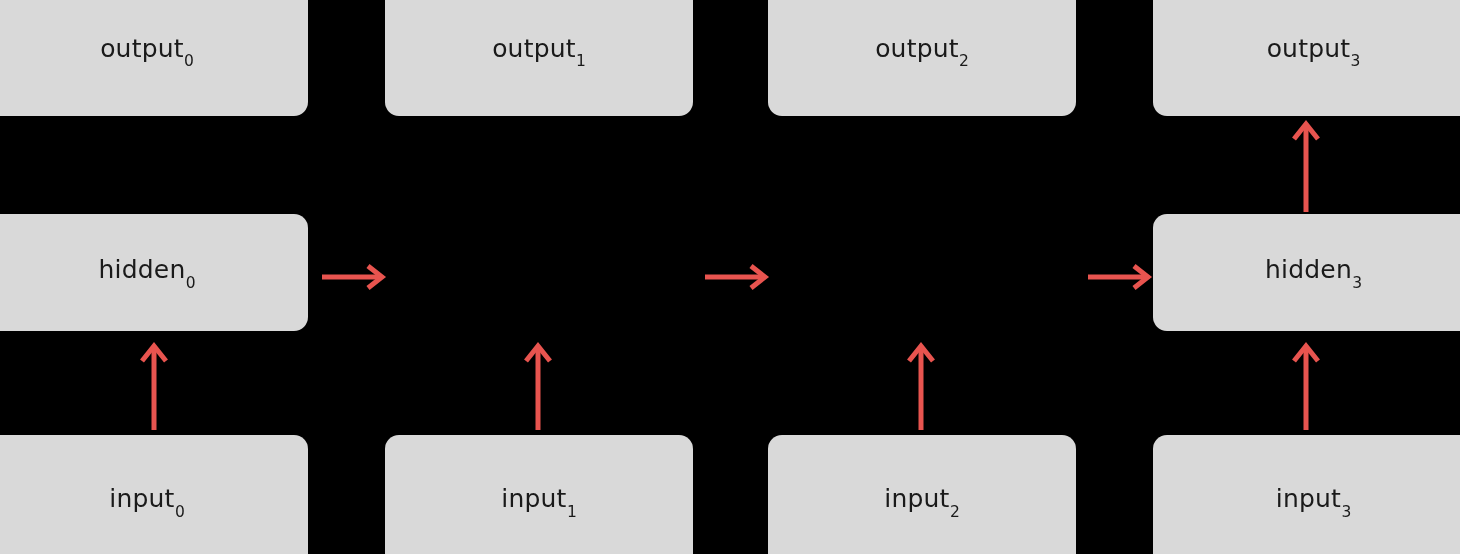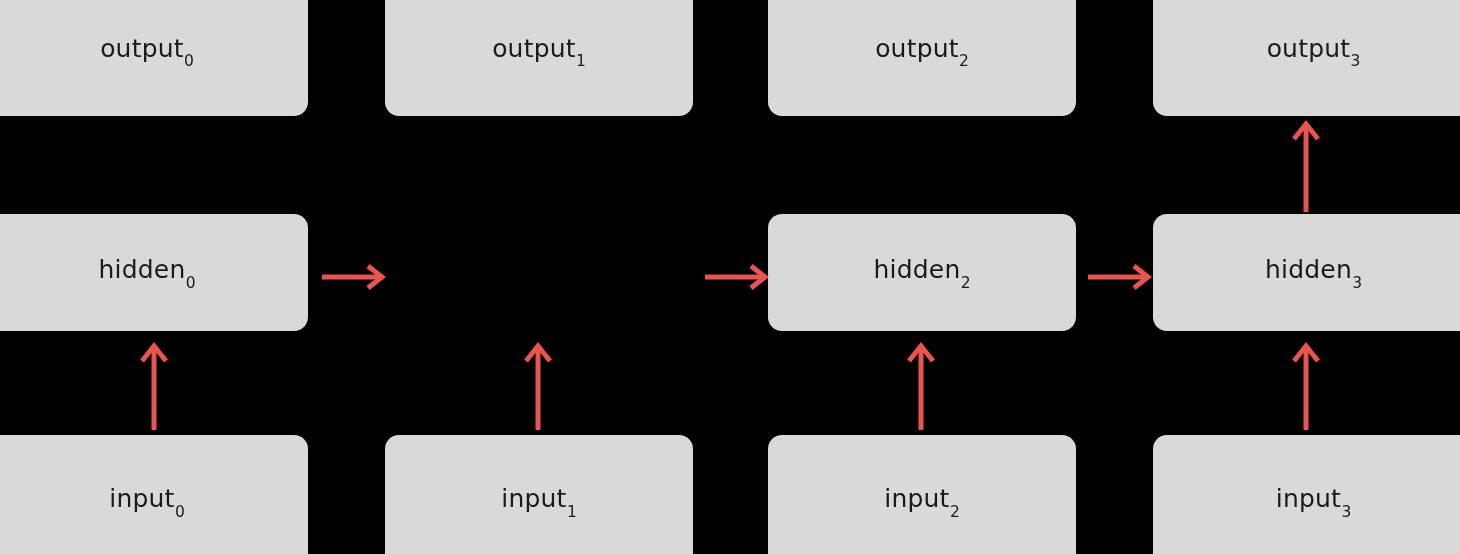--- a/index.html
+++ b/index.html
@@ -98,23 +98,20 @@
   <div class="node row-output col-2">
     <span class="node-label"><span>output</span><span class="sub">2</span></span>
   </div>
   <div class="node row-output col-3">
     <span class="node-label"><span>output</span><span class="sub">3</span></span>
   </div>
 
   <div class="node row-hidden col-0">
     <span class="node-label"><span>hidden</span><span class="sub">0</span></span>
   </div>
-  <div class="node row-hidden col-2">
-    <span class="node-label"><span>hidden</span><span class="sub">2</span></span>
-  </div>
   <div class="node row-hidden col-3">
     <span class="node-label"><span>hidden</span><span class="sub">3</span></span>
   </div>
 
   <div class="node row-input col-0">
     <span class="node-label"><span>input</span><span class="sub">0</span></span>
   </div>
   <div class="node row-input col-1">
     <span class="node-label"><span>input</span><span class="sub">1</span></span>
   </div>

